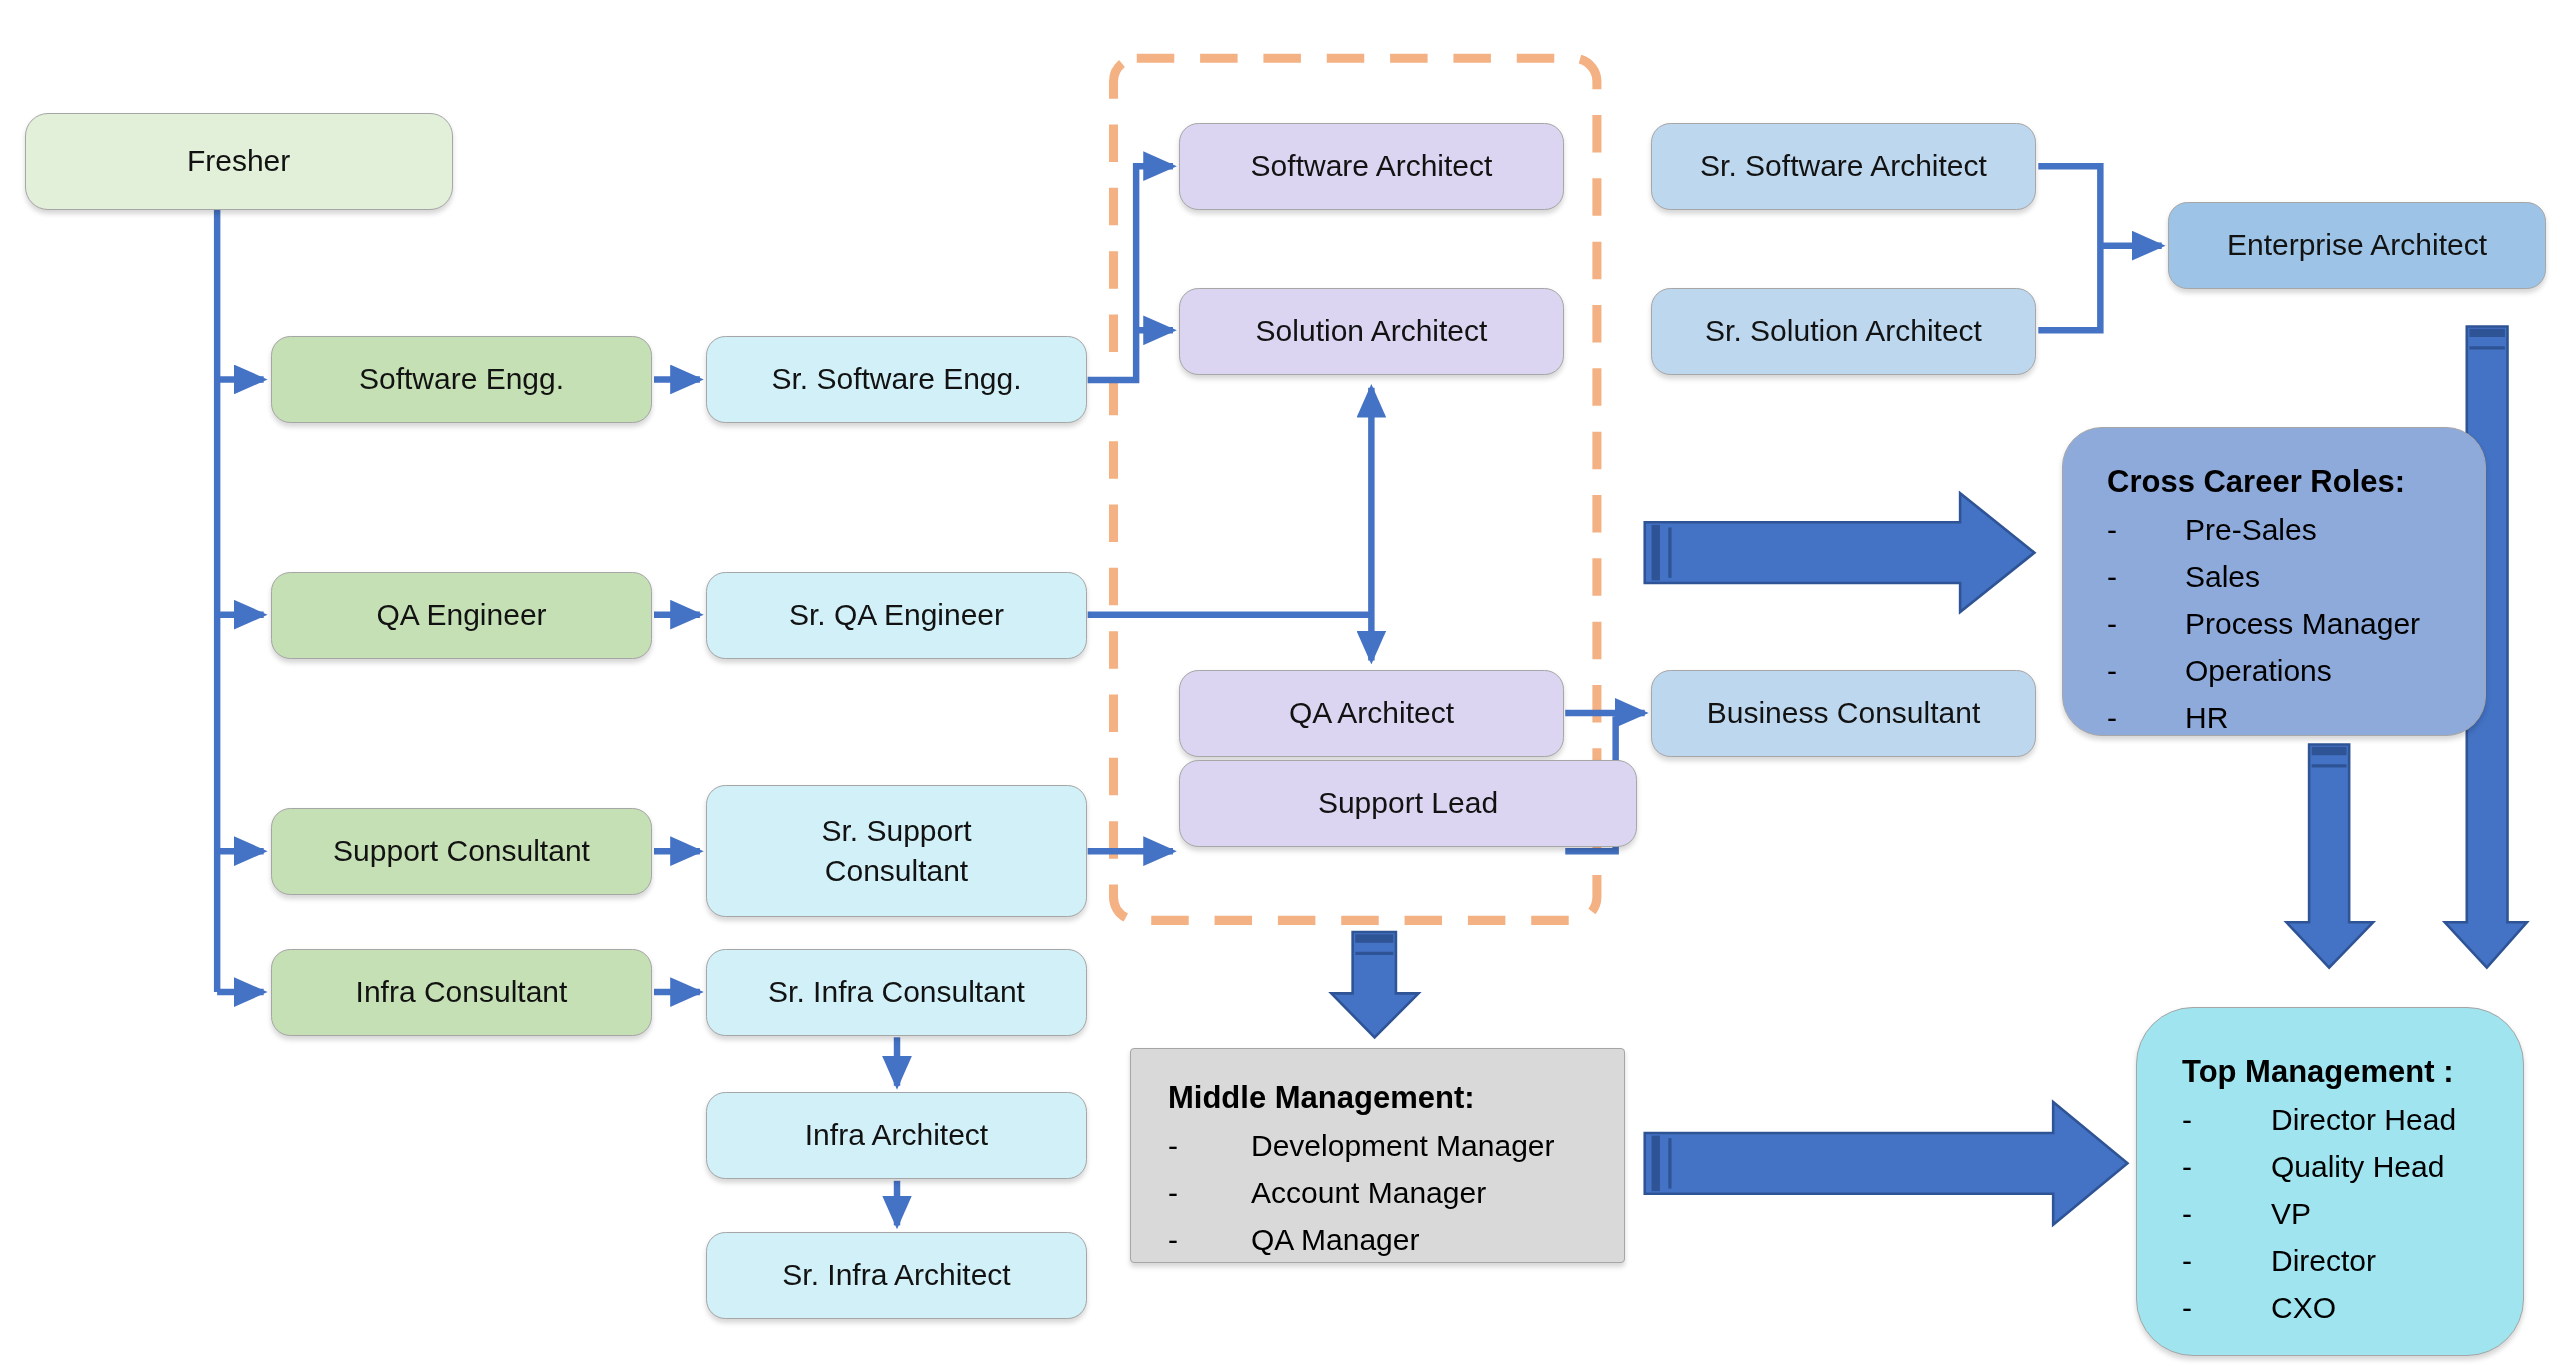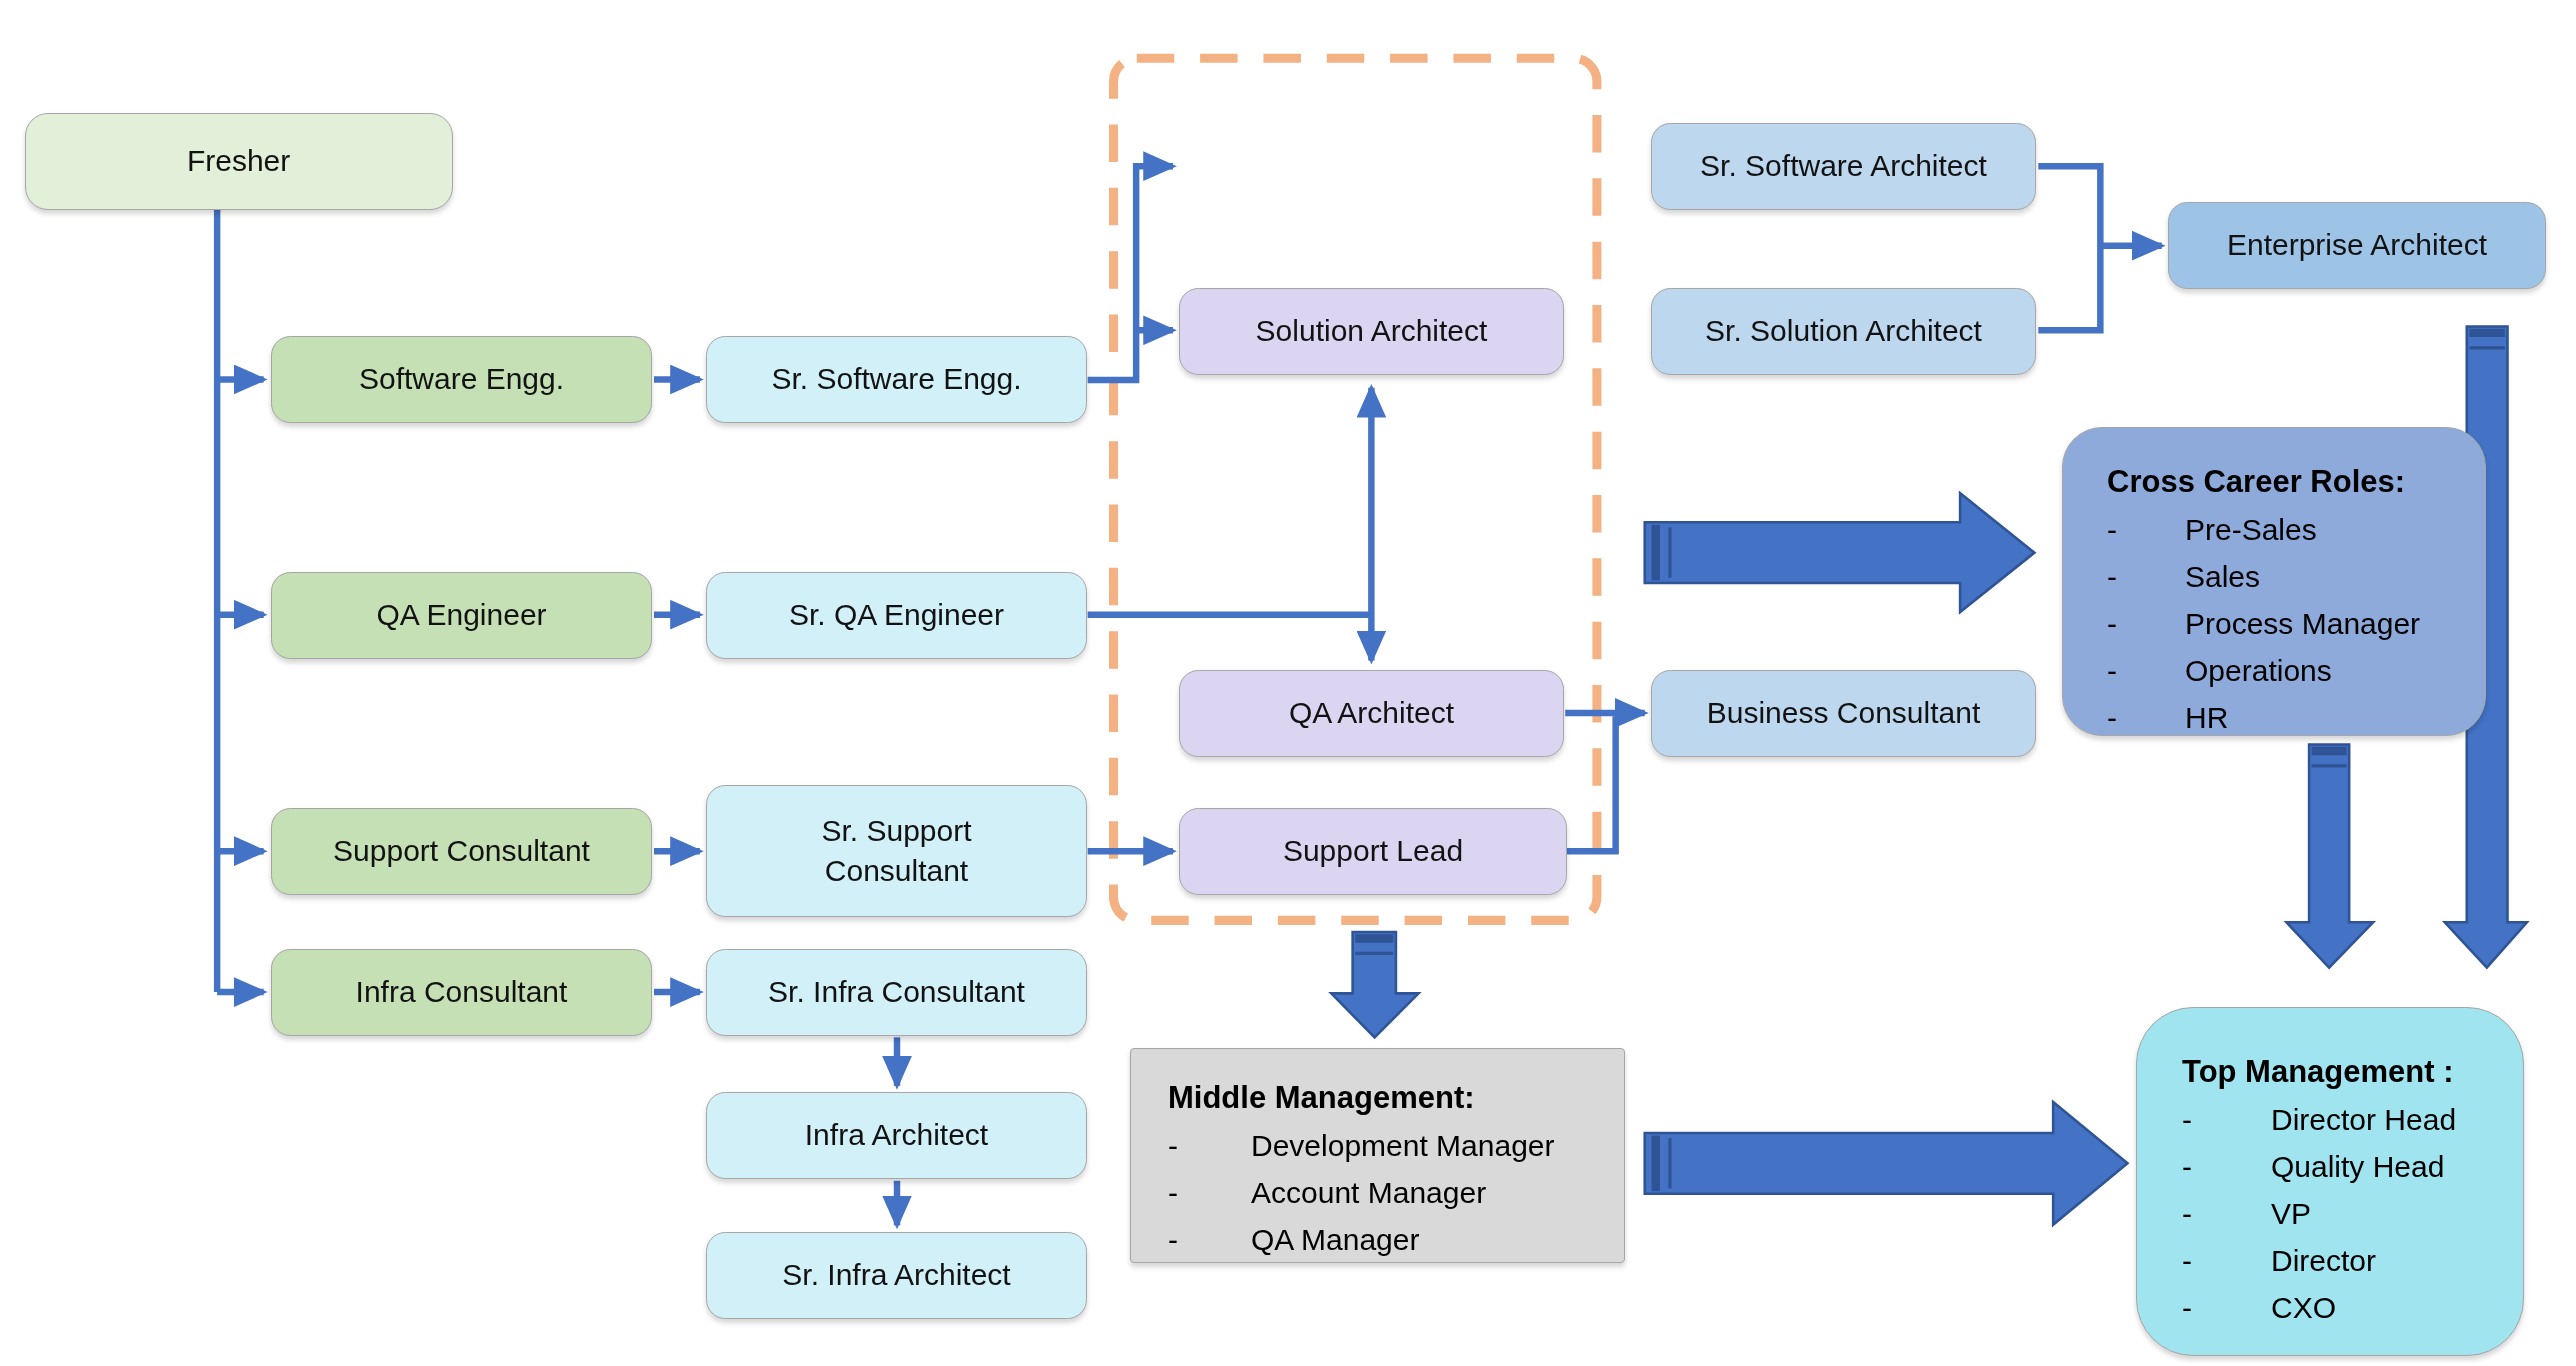--- a/index.html
+++ b/index.html
@@ -131,27 +131,30 @@
     <span>Sr. Infra Consultant</span>
   </div>
 
   <div class="node f-cyan" style="left:706px;top:1092px;width:381px;height:87px;">
     <span>Infra Architect</span>
   </div>
   <div class="node f-cyan" style="left:706px;top:1232px;width:381px;height:87px;">
     <span>Sr. Infra Architect</span>
   </div>
 
+  <div class="node f-purple" style="left:1179px;top:123px;width:385px;height:87px;">
+    <span>Software Architect</span>
+  </div>
   <div class="node f-purple" style="left:1179px;top:288px;width:385px;height:87px;">
     <span>Solution Architect</span>
   </div>
   <div class="node f-purple" style="left:1179px;top:670px;width:385px;height:87px;">
     <span>QA Architect</span>
   </div>
-  <div class="node f-purple" style="left:1179px;top:808px;width:388px;height:87px;">
+  <div class="node f-purple" style="left:1179px;top:760px;width:458px;height:87px;">
     <span>Support Lead</span>
   </div>
 
   <div class="node f-blue" style="left:1651px;top:123px;width:385px;height:87px;">
     <span>Sr. Software Architect</span>
   </div>
   <div class="node f-blue" style="left:1651px;top:288px;width:385px;height:87px;">
     <span>Sr. Solution Architect</span>
   </div>
   <div class="node f-blue2" style="left:2168px;top:202px;width:378px;height:87px;">

